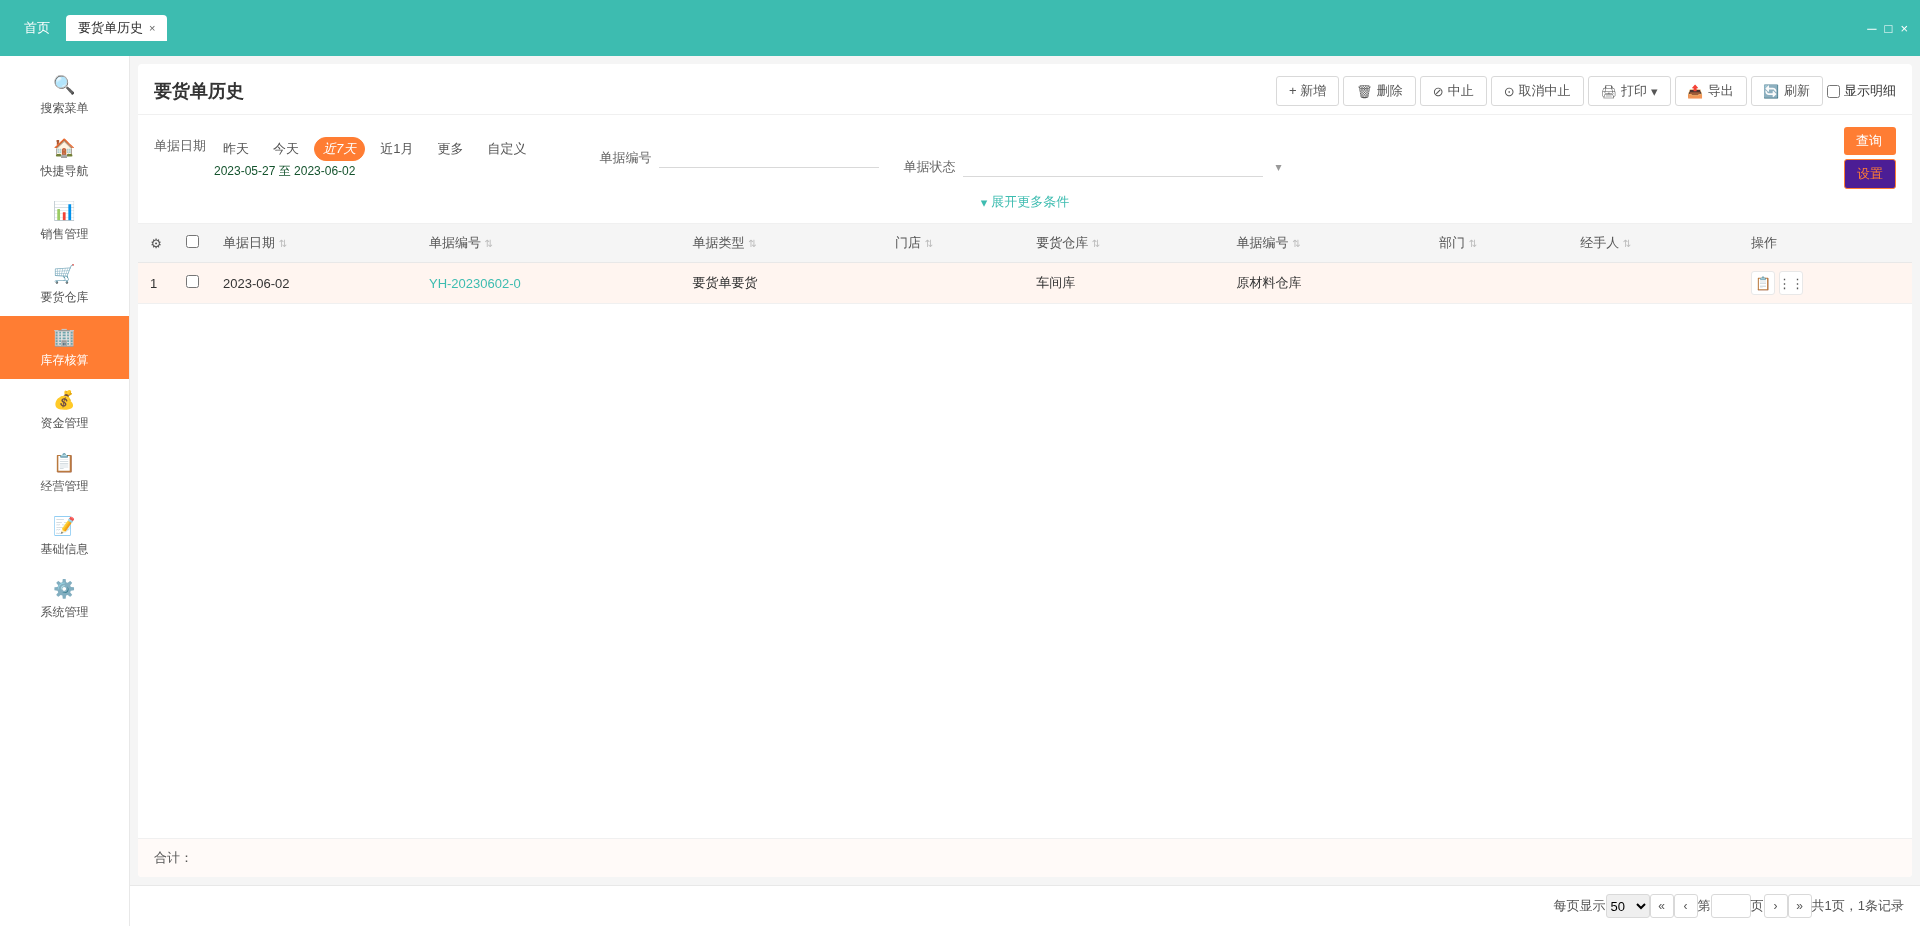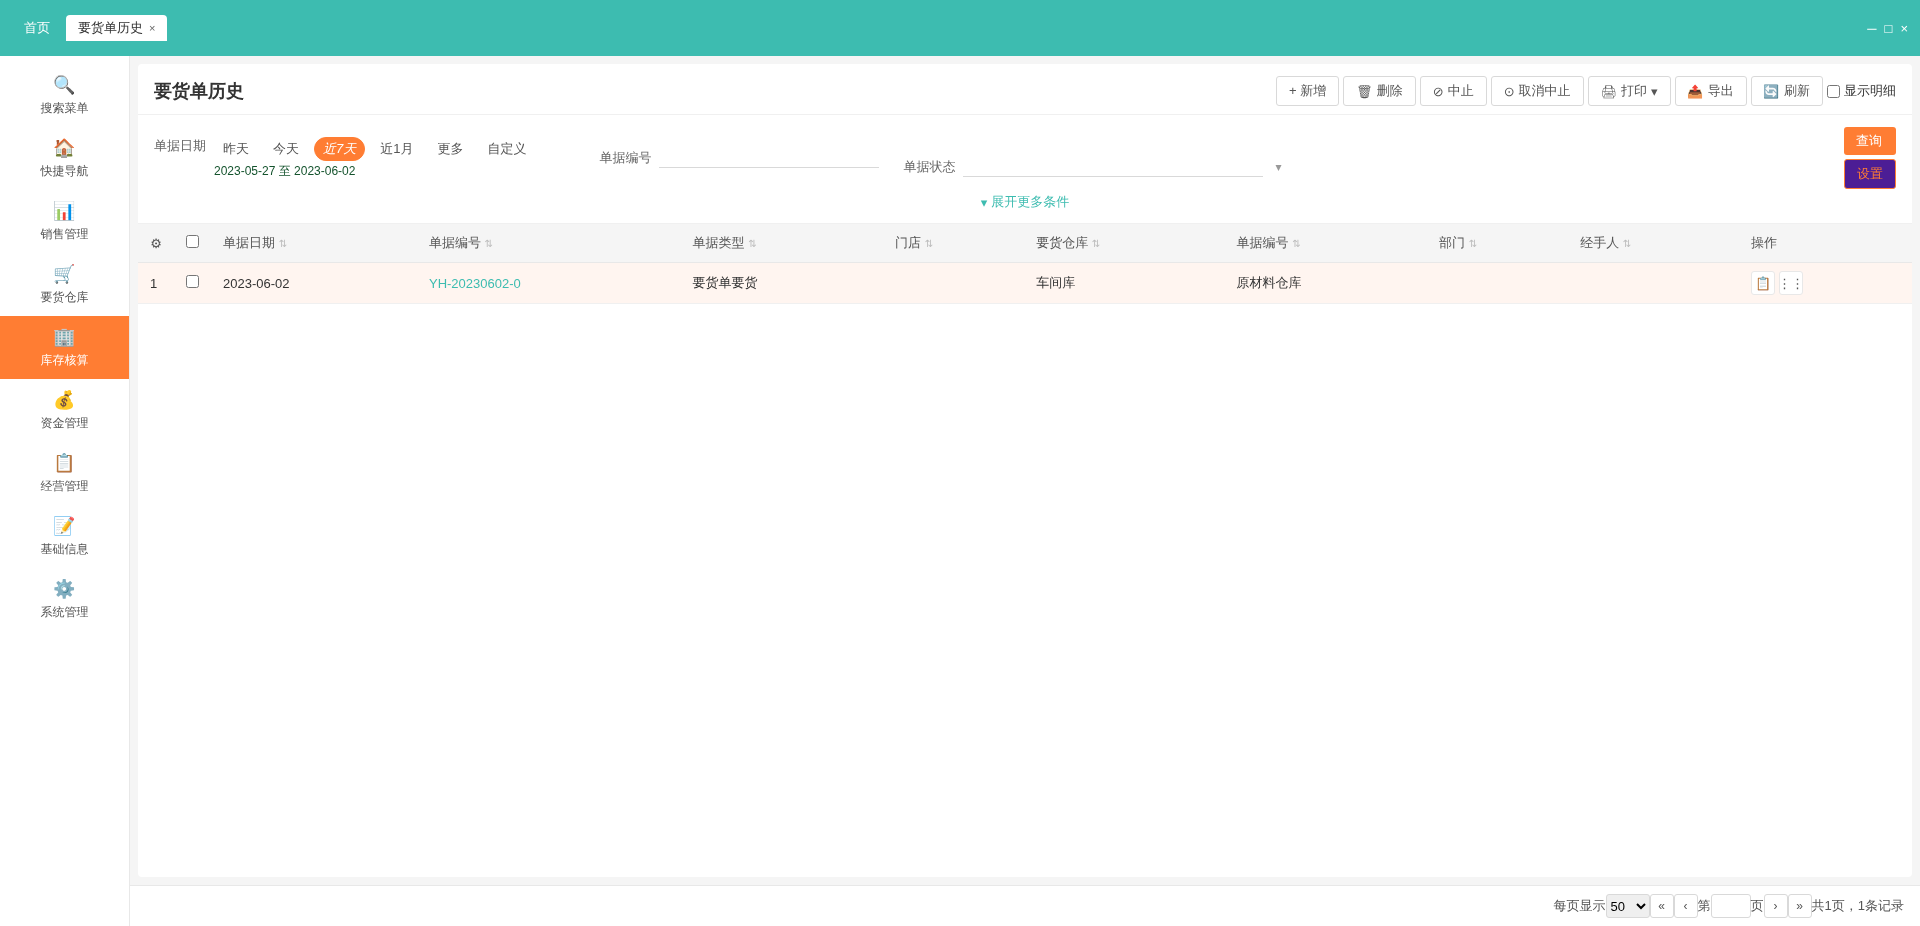--- a/index.html
+++ b/index.html
@@ -285,20 +285,23 @@
                 <div class="row-actions">
                   <div class="row-action-btn">📋</div>
                   <div class="row-action-btn">⋮⋮</div>
                 </div>
               </td>
             </tr>
           </tbody>
         </table>
       </div>
 
+      <div class="table-footer">
+        <span class="footer-total">合计：</span>
+      </div>
 
     </div>
 
     <div class="pagination-bar">
       <span>每页显示</span>
       <select class="page-size-select">
         <option>50</option>
         <option>100</option>
         <option>200</option>
       </select>

